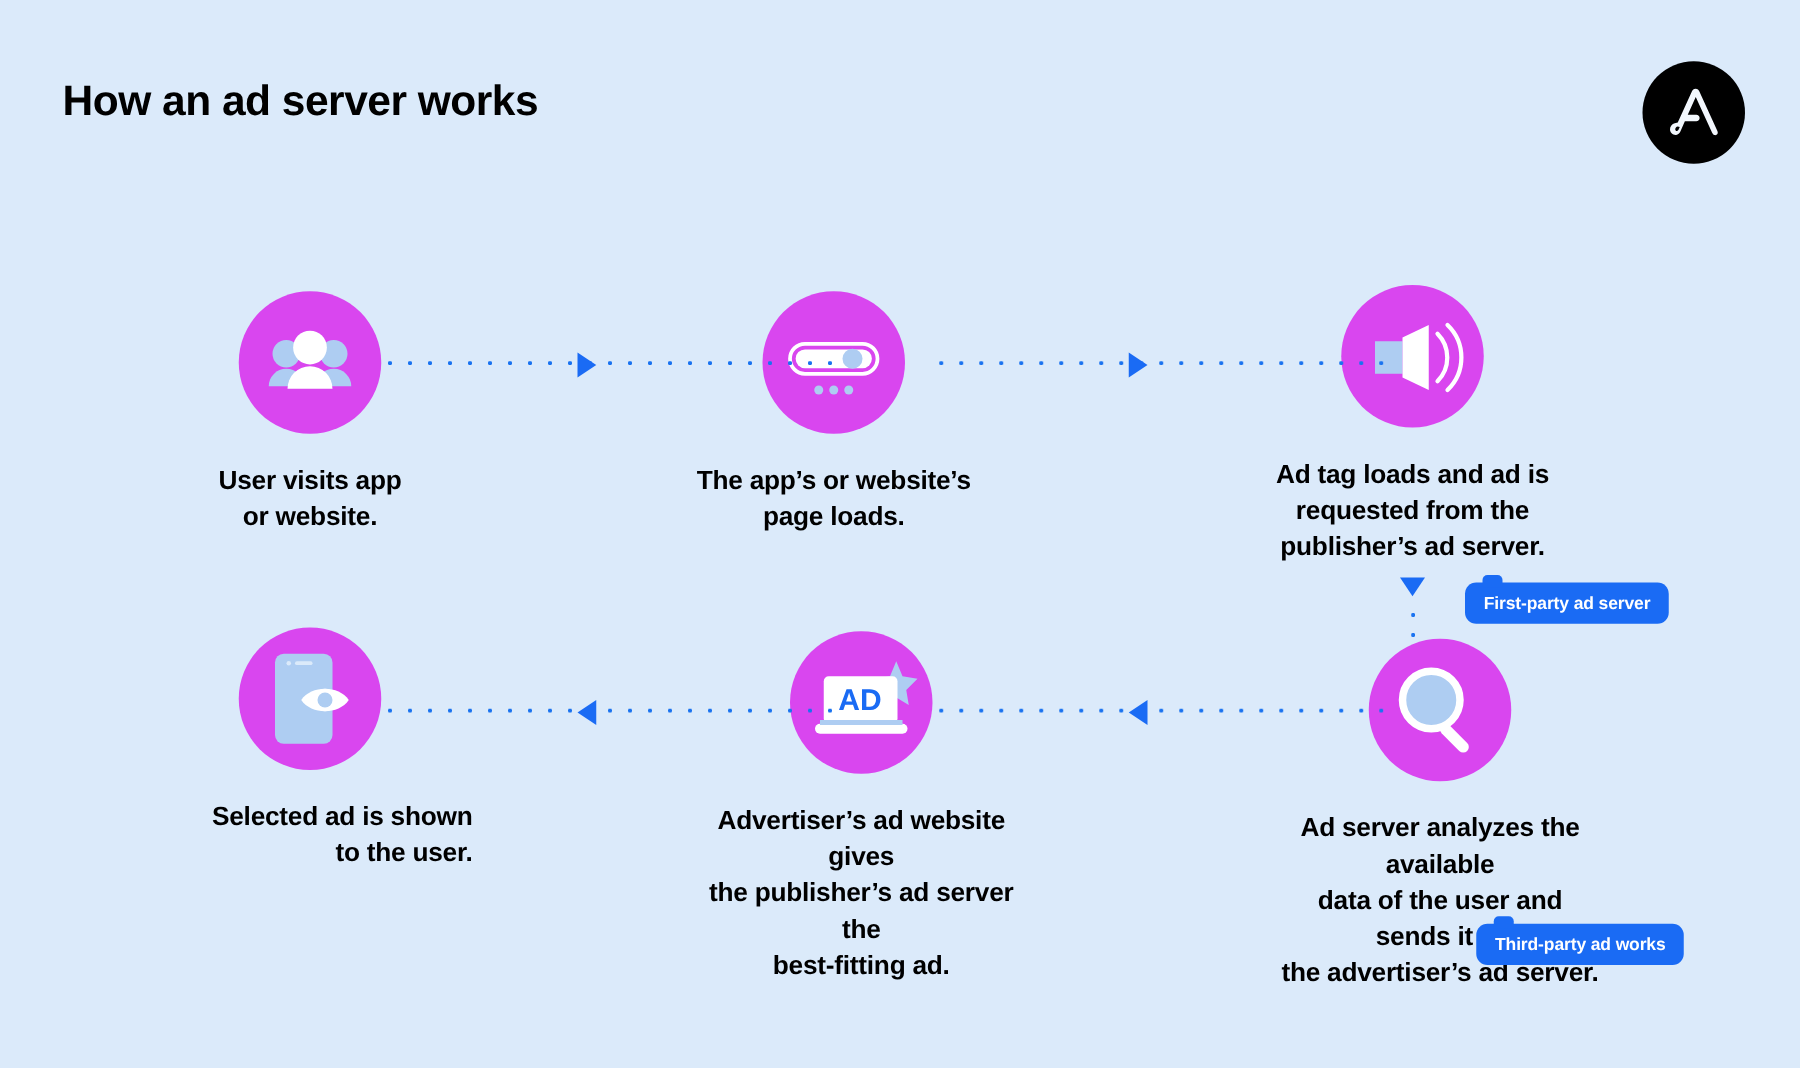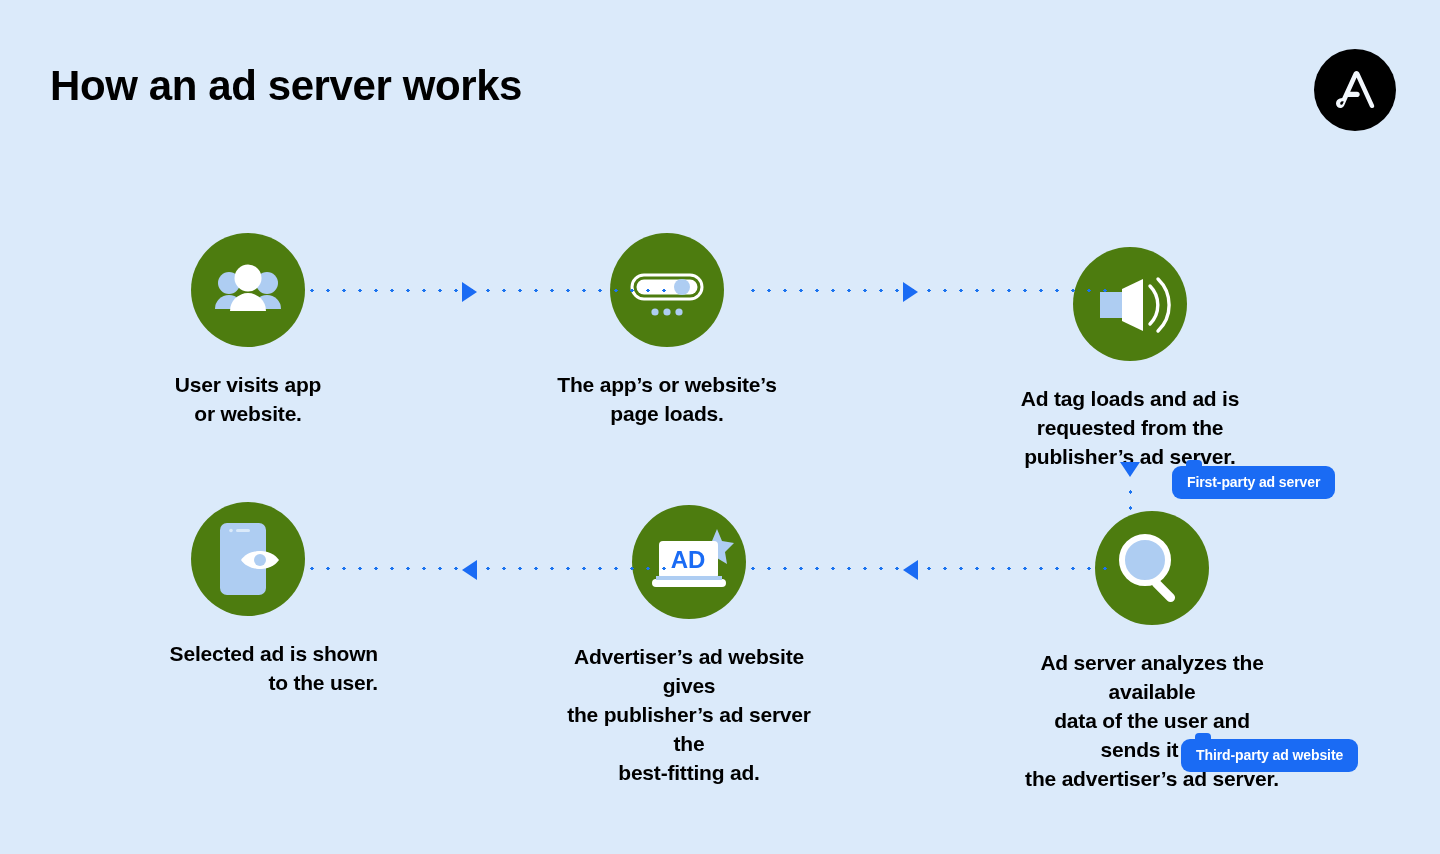--- a/index.html
+++ b/index.html
@@ -5,46 +5,46 @@
   html,body{margin:0;padding:0;}
   body{
     width:1440px;height:854px;
     background:#dbeafa;
     font-family:"Liberation Sans", sans-serif;
     overflow:hidden;
     position:relative;
   }
   #page-title{
     position:absolute;left:50px;top:62px;
-    font-size:42px;font-weight:bold;color:#000;
+    font-size:34px;font-weight:bold;color:#000;
     letter-spacing:-0.4px;
   }
   #brand-logo{
     position:absolute;left:1314px;top:49px;
     width:82px;height:82px;border-radius:50%;
     background:#000;
   }
   #brand-logo svg{position:absolute;left:0;top:0;}
 
   .node{position:absolute;width:260px;text-align:center;}
   .circle{
     width:114px;height:114px;border-radius:50%;
-    background:#4d7c0f;margin:0 auto;position:relative;
+    background:#d946ef;margin:0 auto;position:relative;
   }
   .circle svg{position:absolute;left:0;top:0;}
   .caption{
     margin-top:24px;
     font-size:21px;font-weight:bold;color:#000;
     line-height:1.38;letter-spacing:-0.2px;
   }
 
   
   #node-1{left:118px;top:233px;}
   #node-2{left:537px;top:233px;}
-  #node-3{left:1000px;top:247px;}
+  #node-3{left:1000px;top:228px;}
   #node-4{left:118px;top:502px;text-align:right;}
   #node-5{left:559px;top:505px;}
   #node-6{left:1022px;top:511px;}
 
   .connector{position:absolute;height:24px;}
   .connector .dots{
     position:absolute;top:11px;left:0;width:100%;height:3px;
     background-image:radial-gradient(circle, #1a73f0 1.6px, rgba(0,0,0,0) 1.7px);
     background-size:16px 3px;background-repeat:repeat-x;
     background-position:left center;
@@ -204,13 +204,13 @@
 <div class="connector" id="conn-5">
   <div class="dots"></div>
   <div class="tri left"></div>
 </div>
 <div id="conn-vertical">
   <div class="tri-down"></div>
   <div class="vdots"></div>
 </div>
 
 <div class="tooltip" id="tooltip-first">First-party ad server</div>
-<div class="tooltip" id="tooltip-third">Third-party ad website</div>
+<div class="tooltip" id="tooltip-third">Third-party ad works</div>
 
 </body></html>

